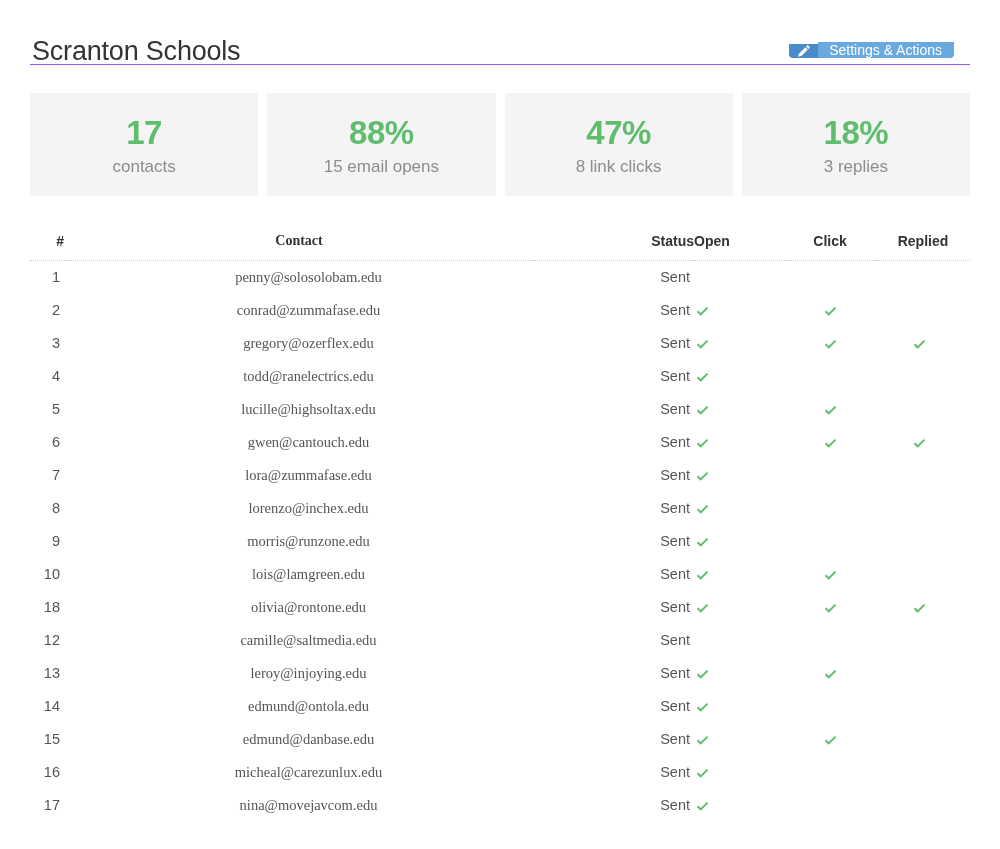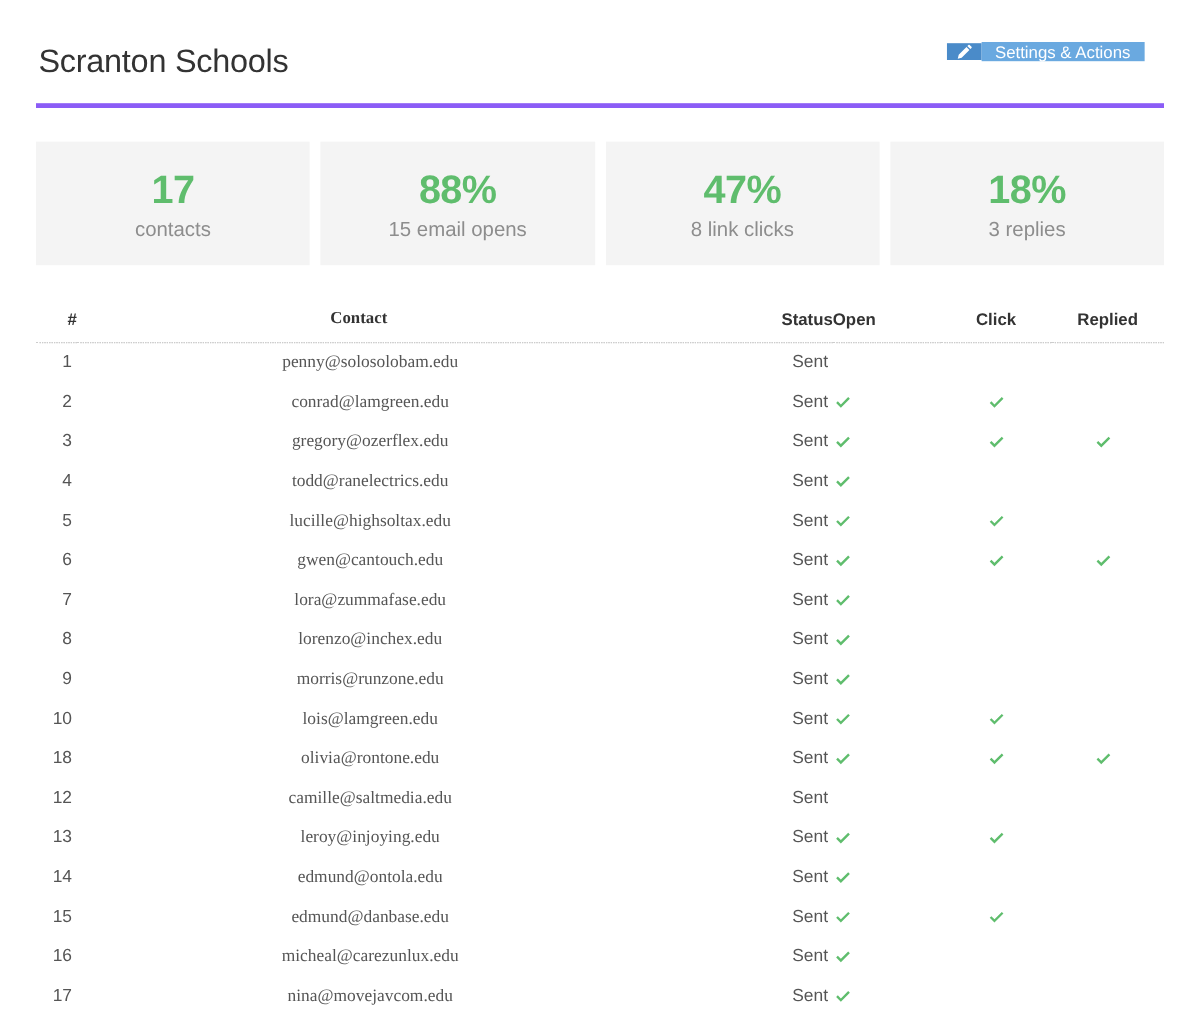--- a/index.html
+++ b/index.html
@@ -17,40 +17,40 @@
   }
 
   .page {
     width: 1000px;
     padding: 0 30px;
   }
 
   
   .header {
     position: relative;
-    height: 90px;
-    border-bottom: 4px solid #8b5cf6;
+    height: 65px;
+    border-bottom: 1px solid #8b5cf6;
   }
   .page-title {
     position: absolute;
     left: 2px;
     top: 38px;
     font-size: 27px;
     font-weight: 400;
     color: #333333;
     letter-spacing: -0.2px;
     line-height: 1;
     white-space: nowrap;
   }
   .settings-btn {
     position: absolute;
     right: 16px;
     top: 27px;
     display: flex;
-    align-items: center;
+    align-items: flex-end;
     border-radius: 4px;
     overflow: hidden;
     cursor: pointer;
     height: 31px;
   }
   .settings-btn .icon-seg {
     background: #4a8bc9;
     width: 29px;
     display: flex;
     align-items: center;
@@ -211,21 +211,21 @@
                 </svg></span></td>
             <td class="col-click"><span class="check hidden"><svg width="15" height="15" viewBox="0 0 16 16" aria-hidden="true">
                   <path fill="#5fbd6d" d="M6.1 12.6L1.9 8.4l1.5-1.5 2.7 2.7 6.5-6.5 1.5 1.5z"></path>
                 </svg></span></td>
             <td class="col-replied"><span class="check hidden"><svg width="15" height="15" viewBox="0 0 16 16" aria-hidden="true">
                   <path fill="#5fbd6d" d="M6.1 12.6L1.9 8.4l1.5-1.5 2.7 2.7 6.5-6.5 1.5 1.5z"></path>
                 </svg></span></td>
           </tr>
           <tr>
             <td class="col-num">2</td>
-            <td class="col-contact">conrad@lamgreen.edu</td>
+            <td class="col-contact">conrad@zummafase.edu</td>
             <td class="col-status">Sent</td>
             <td class="col-open"><span class="check"><svg width="15" height="15" viewBox="0 0 16 16" aria-hidden="true">
                   <path fill="#5fbd6d" d="M6.1 12.6L1.9 8.4l1.5-1.5 2.7 2.7 6.5-6.5 1.5 1.5z"></path>
                 </svg></span></td>
             <td class="col-click"><span class="check"><svg width="15" height="15" viewBox="0 0 16 16" aria-hidden="true">
                   <path fill="#5fbd6d" d="M6.1 12.6L1.9 8.4l1.5-1.5 2.7 2.7 6.5-6.5 1.5 1.5z"></path>
                 </svg></span></td>
             <td class="col-replied"><span class="check hidden"><svg width="15" height="15" viewBox="0 0 16 16" aria-hidden="true">
                   <path fill="#5fbd6d" d="M6.1 12.6L1.9 8.4l1.5-1.5 2.7 2.7 6.5-6.5 1.5 1.5z"></path>
                 </svg></span></td>

